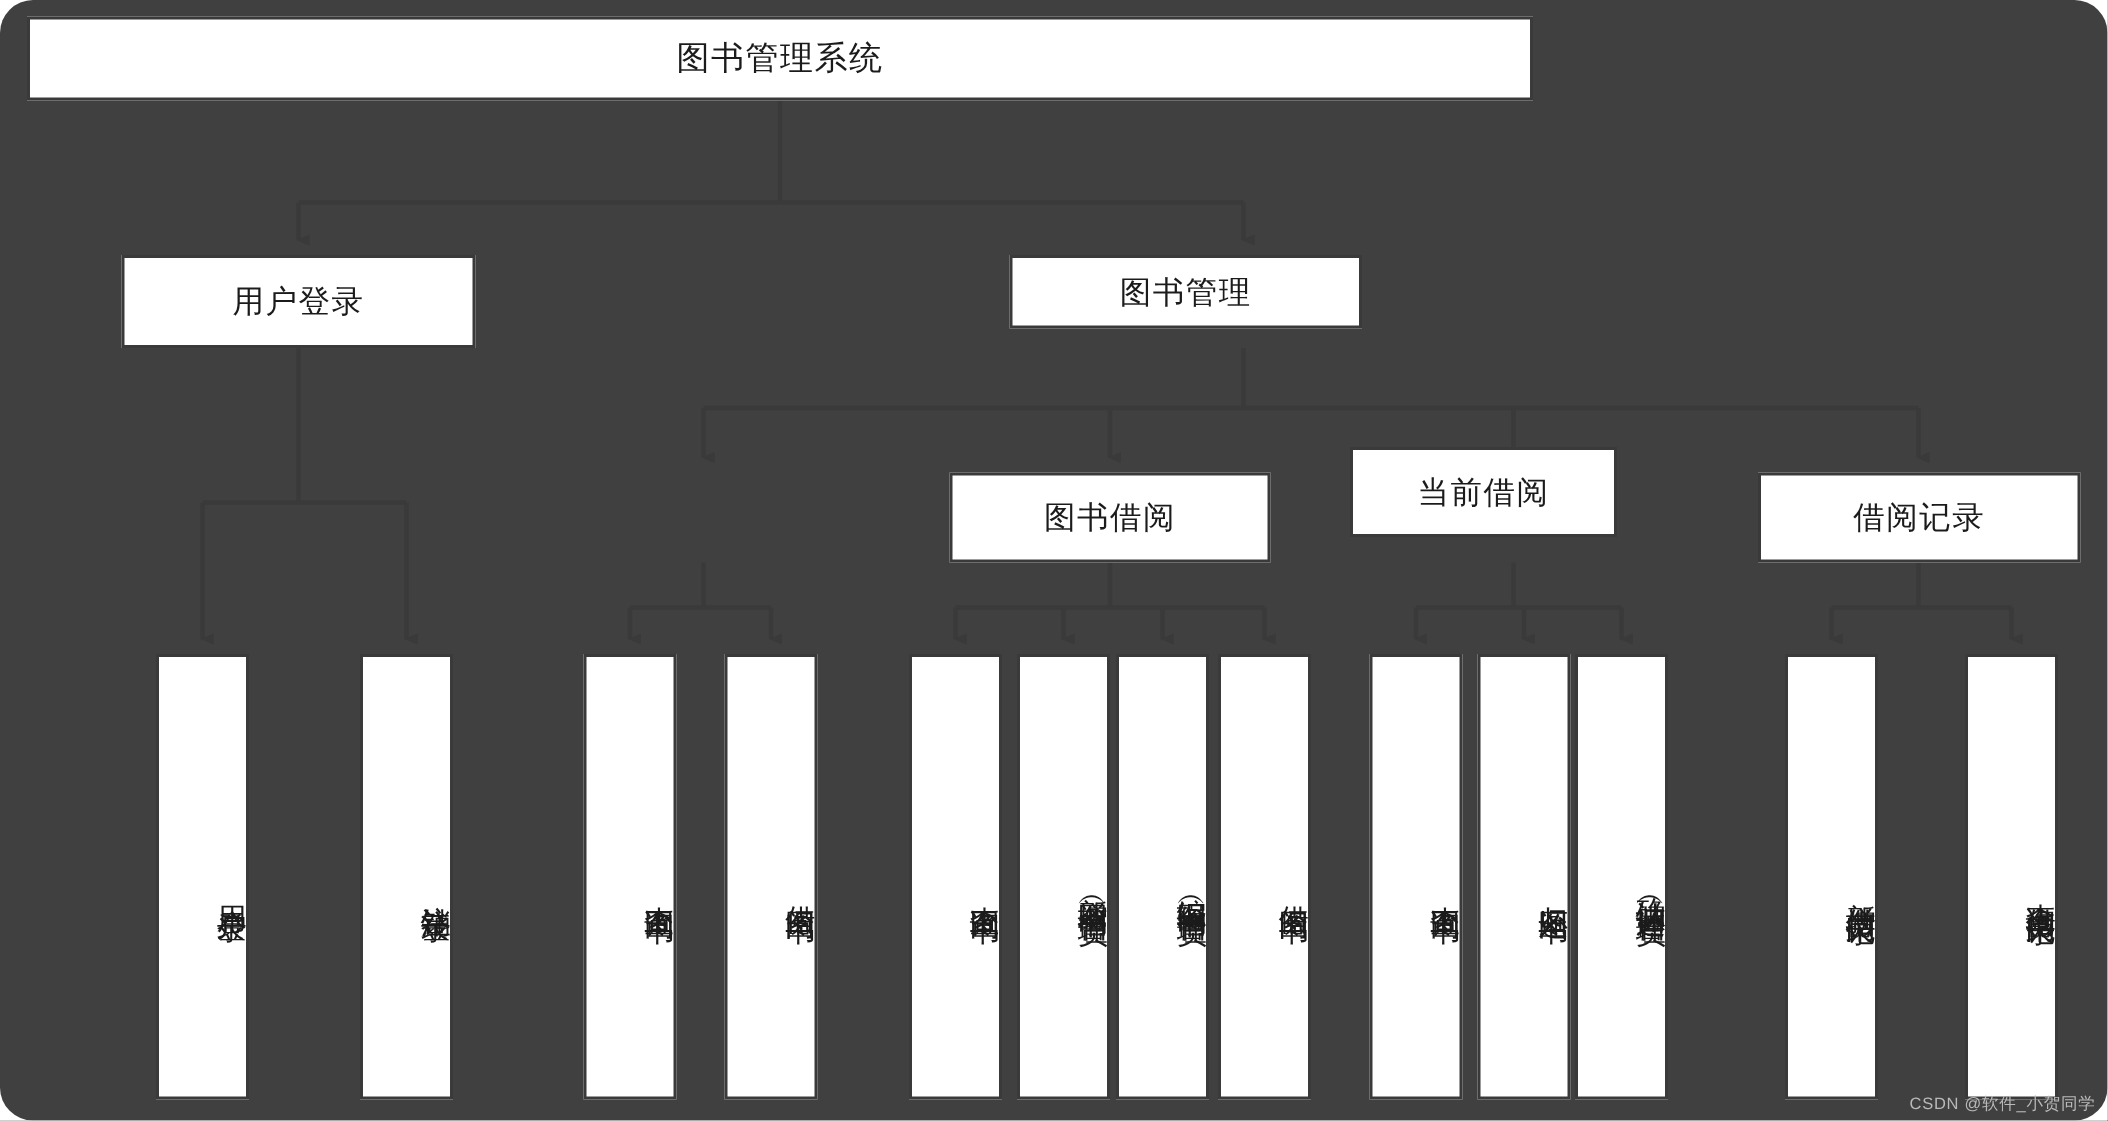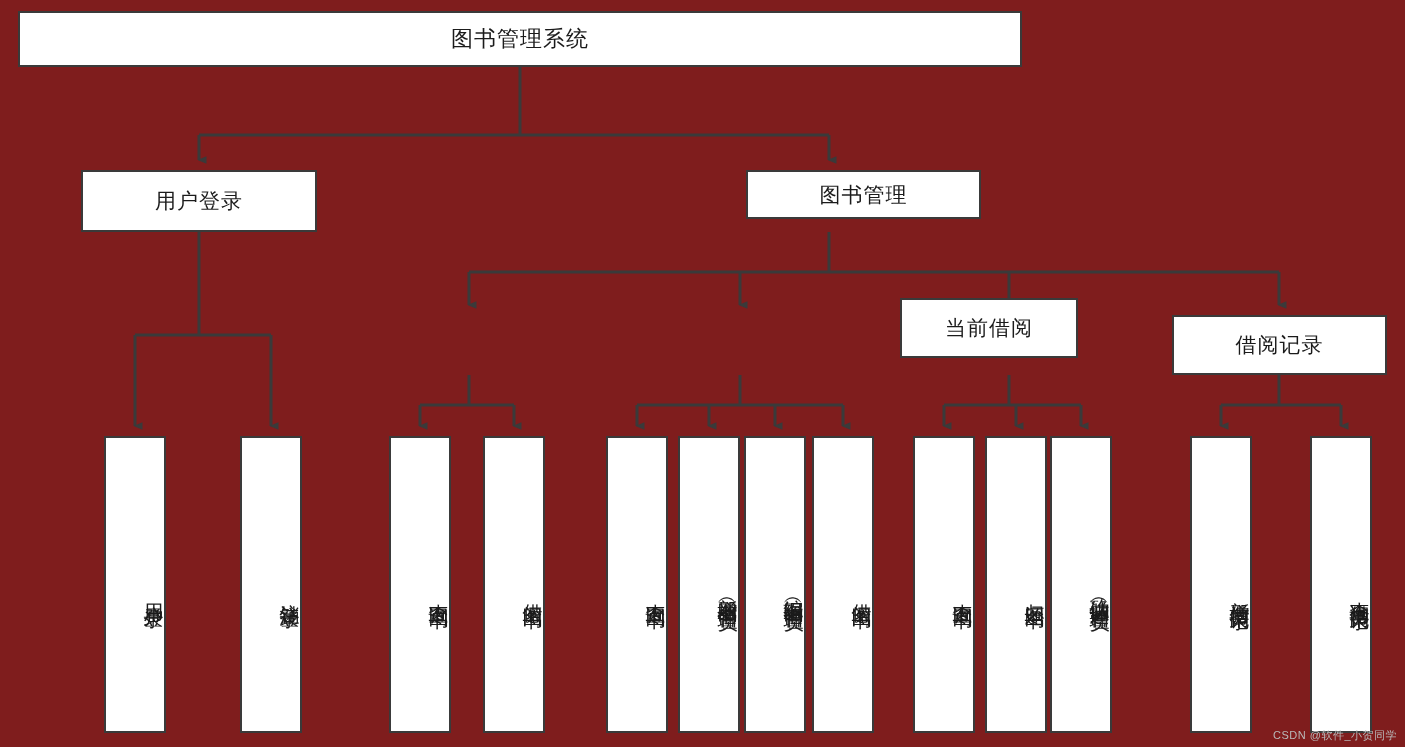--- a/index.html
+++ b/index.html
@@ -8,22 +8,23 @@
     padding: 0;
     background: #ffffff;
   }
   body {
     font-family: "Liberation Sans", "DejaVu Sans", sans-serif;
   }
   #canvas {
     position: relative;
     width: 1405px;
     height: 747px;
-    background: #7f1d1d;
+    background: #404040;
     overflow: hidden;
+    border-radius: 22px;
   }
   #edges {
     position: absolute;
     left: 0;
     top: 0;
     width: 1405px;
     height: 747px;
     pointer-events: none;
   }
   .node {
@@ -118,22 +119,23 @@
       <path d="M 1279 375 L 1279 405"></path>
       <path d="M 1221 405 L 1341 405"></path>
       <path d="M 1221 405 L 1221 426" marker-end="url(#arrow)"></path>
       <path d="M 1341 405 L 1341 426" marker-end="url(#arrow)"></path>
     </g>
   </svg>
 
   <div class="node h root" style="left: 18px; top: 11px; width: 1004px; height: 56px;">图书管理系统</div>
 
   <div class="node h" style="left: 81px; top: 170px; width: 236px; height: 62px;">用户登录</div>
-  <div class="node h" style="left: 746px; top: 170px; width: 235px; height: 49px;">图书管理</div>
+  <div class="node h" style="left: 673px; top: 170px; width: 235px; height: 49px;">图书管理</div>
 
+  <div class="node h" style="left: 633px; top: 315px; width: 214px; height: 60px;">图书借阅</div>
   <div class="node h" style="left: 900px; top: 298px; width: 178px; height: 60px; text-align: right;">当前借阅</div>
   <div class="node h" style="left: 1172px; top: 315px; width: 215px; height: 60px; text-align: center;">借阅记录</div>
 
   <div class="node leaf" style="left: 104px; top: 436px; width: 62px; height: 297px;">用户登录</div>
   <div class="node leaf" style="left: 240px; top: 436px; width: 62px; height: 297px;">注销登录</div>
   <div class="node leaf" style="left: 389px; top: 436px; width: 62px; height: 297px;">查询图书</div>
   <div class="node leaf" style="left: 483px; top: 436px; width: 62px; height: 297px;">借阅图书</div>
   <div class="node leaf" style="left: 606px; top: 436px; width: 62px; height: 297px;">查询图书</div>
   <div class="node leaf" style="left: 678px; top: 436px; width: 62px; height: 297px;">新增图书（管理员）</div>
   <div class="node leaf" style="left: 744px; top: 436px; width: 62px; height: 297px;">编辑图书（管理员）</div>

